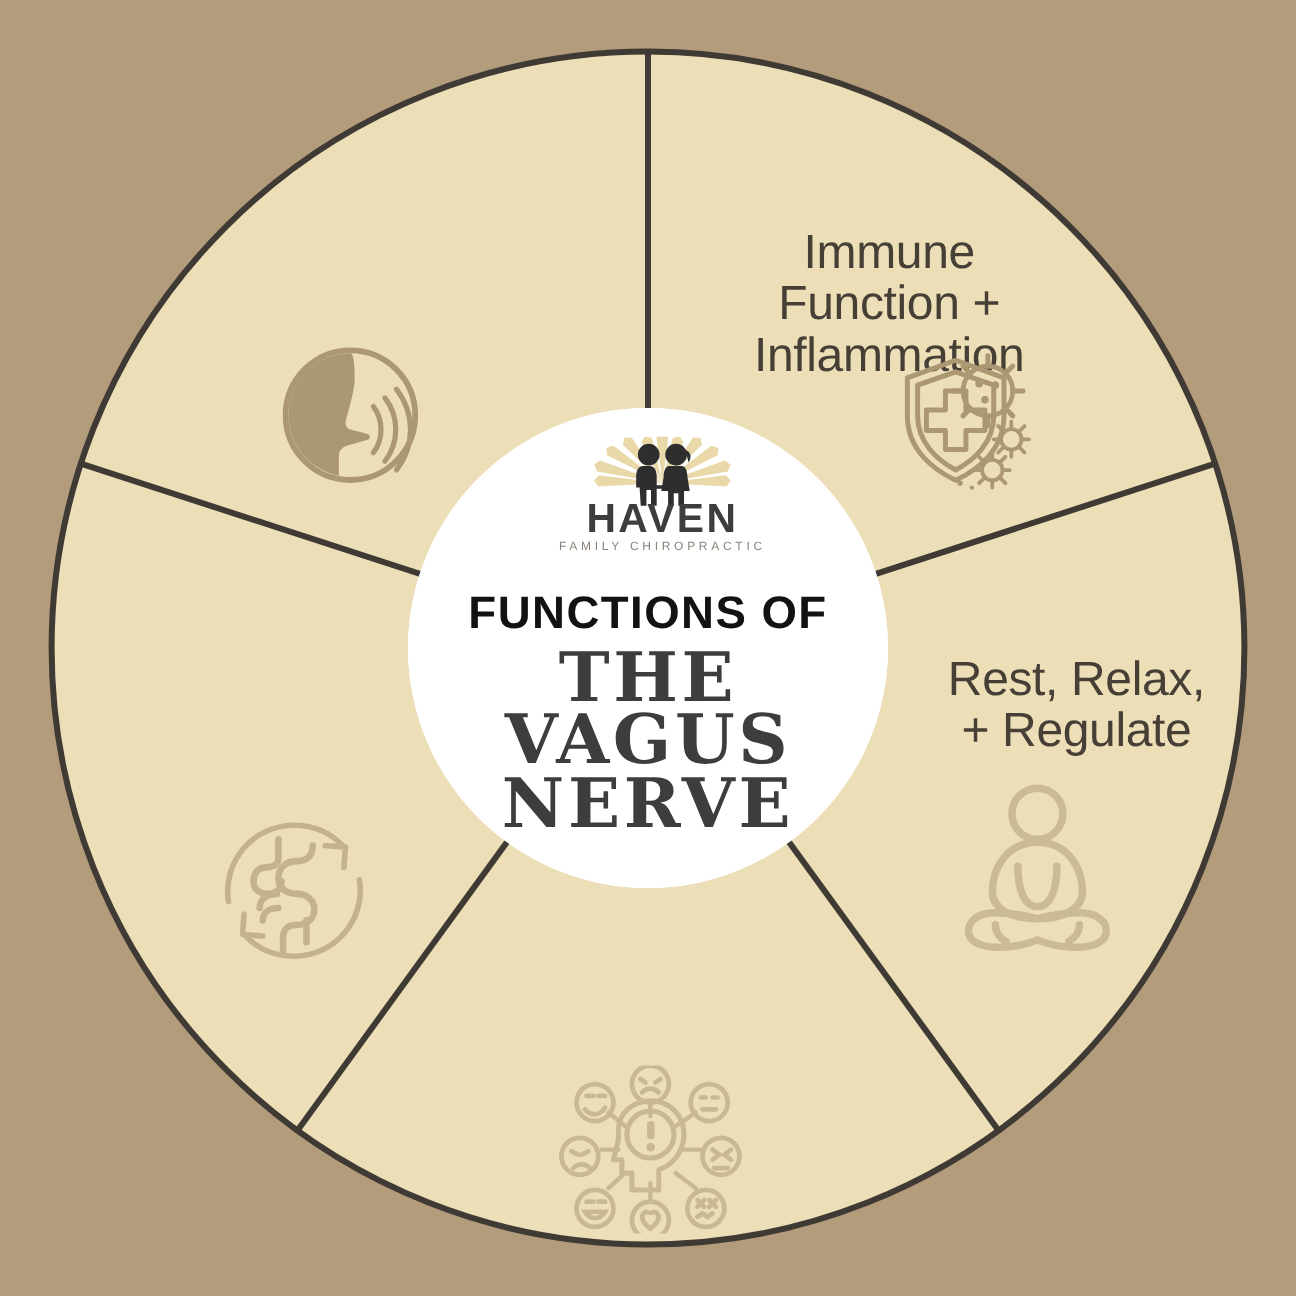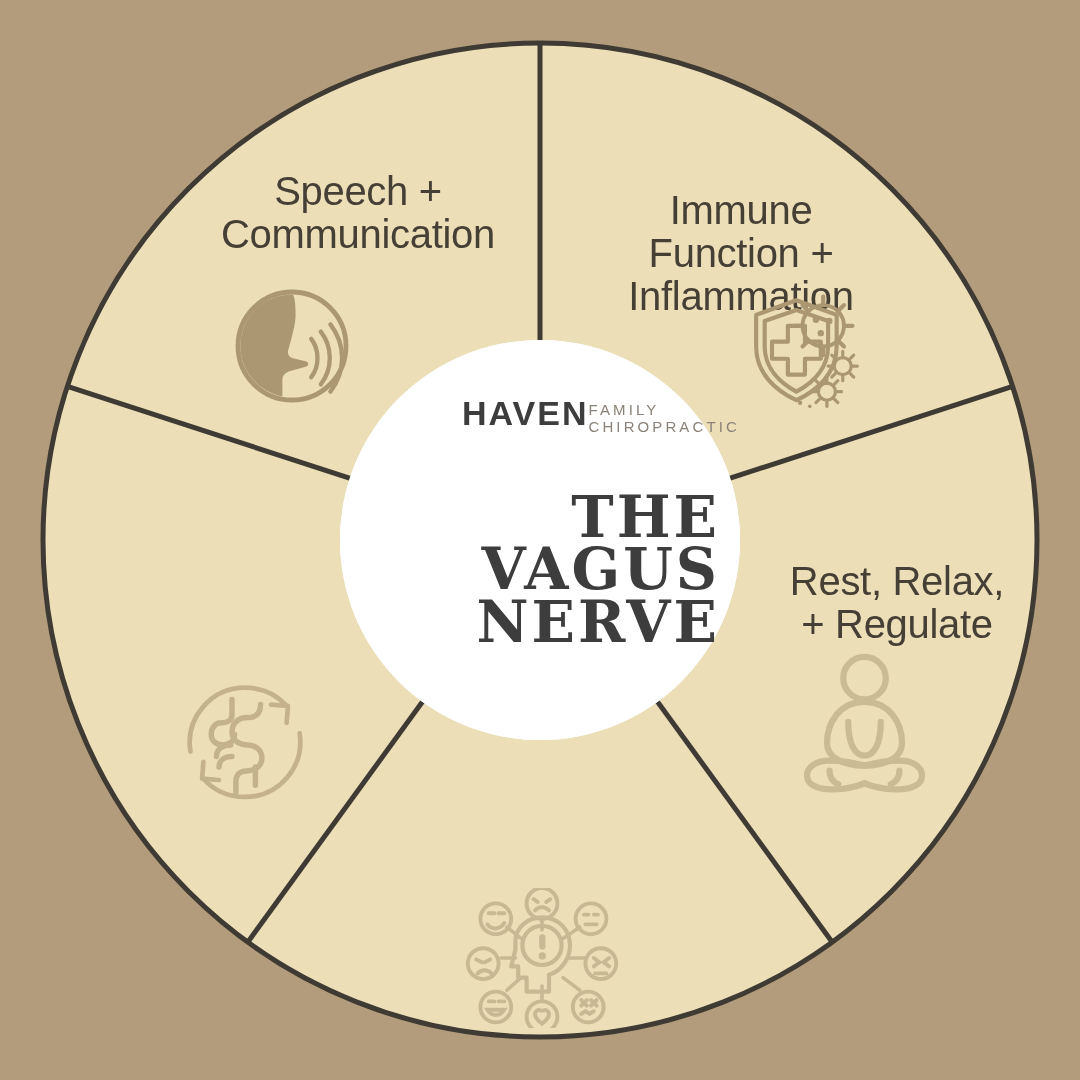--- a/index.html
+++ b/index.html
@@ -38,21 +38,21 @@
     color: #463f36;
     font-family: "Liberation Sans", sans-serif;
     font-weight: 400;
     font-size: 40px;
     line-height: 1.08;
     letter-spacing: -0.3px;
     white-space: pre-line;
   }
   #label-speech    { left: 168px; top: 170px;  width: 380px; }
   #label-immune    { left: 576px; top: 150px;  width: 330px; }
-  #label-rest      { left: 768px; top: 560px;  width: 258px; }
+  #label-rest      { left: 768px; top: 545px;  width: 258px; }
   #label-social    { left: 360px; top: 795px;  width: 365px; }
   #label-digestion { left: 54px;  top: 550px;  width: 268px; }
 
   
   .seg-icon {
     position: absolute;
   }
   #icon-speech    { left: 232px; top: 286px; width: 120px; height: 120px; }
   #icon-immune    { left: 740px; top: 288px; width: 125px; height: 122px; }
   #icon-rest      { left: 802px; top: 650px; width: 125px; height: 145px; }
@@ -74,64 +74,64 @@
     justify-content: flex-start;
     padding-top: 24px;
     box-sizing: border-box;
   }
 
   #brand-logo {
     width: 180px;
     height: 104px;
     position: relative;
     display: flex;
-    flex-direction: row;
+    flex-direction: column;
     align-items: center;
     margin-left: 24px;
   }
   #brand-mark {
     width: 152px;
     height: 60px;
     display: block;
   }
   #brand-name {
     font-family: "Liberation Sans", sans-serif;
     font-weight: 700;
     font-size: 34px;
     letter-spacing: 2px;
     color: #3d3d3d;
     line-height: 0.85;
     margin-top: -6px;
   }
   #brand-tagline {
     font-family: "Liberation Sans", sans-serif;
     font-weight: 400;
-    font-size: 15px;
+    font-size: 10px;
     letter-spacing: 3.1px;
     color: #8a8278;
     margin-top: 3px;
   }
 
   #title-line1 {
     font-family: "Liberation Sans", sans-serif;
     font-weight: 700;
     font-size: 38px;
     letter-spacing: 1.2px;
     color: #121212;
     margin-top: 22px;
   }
   #title-line2 {
     font-family: "DejaVu Serif", serif;
     font-weight: 700;
     font-size: 57px;
     letter-spacing: 3px;
     color: #3d3d3d;
     line-height: 0.92;
-    text-align: right;
-    margin-top: 23px;
+    text-align: center;
+    margin-top: 6px;
     width: 360px;
   }
 </style>
 </head>
 <body style="background: rgb(178, 156, 123);">
 
 <div id="infographic">
 
   <svg class="wheel-svg" viewBox="0 0 1080 1080">
 
@@ -146,22 +146,20 @@
       <line x1="540" y1="540" x2="832.1" y2="942.0"></line>
 
       <line x1="540" y1="540" x2="247.9" y2="942.0"></line>
 
       <line x1="540" y1="540" x2="67.4" y2="386.4"></line>
     </g>
 
     <circle cx="540" cy="540" r="200" fill="#ffffff"></circle>
   </svg>
 
-  <div class="seg-label" id="label-speech" style="color: rgb(70, 63, 54);">Speech +
-Communication</div>
 
   <div class="seg-label" id="label-immune" style="color: rgb(70, 63, 54); margin-top: 39px;">Immune
 Function +
 Inflammation</div>
 
   <div class="seg-label" id="label-rest" style="color: rgb(70, 63, 54);">Rest, Relax,
 + Regulate</div>
 
 
 
@@ -380,16 +378,17 @@
           <path d="M86 25 C83 25 81 29 81 35 L79 47 L85 47 L85 60 L90 60 L90 49
                    L94 49 L94 60 L99 60 L99 47 L104 47 L102 35 C102 29 100 25 97 25 Z"></path>
 
           <path d="M74 42 L86 42 L86 45 L74 45 Z"></path>
         </g>
       </svg>
       <div id="brand-name">HAVEN</div>
       <div id="brand-tagline">FAMILY CHIROPRACTIC</div>
     </div>
 
+    <div id="title-line1">FUNCTIONS OF</div>
     <div id="title-line2">THE VAGUS NERVE</div>
   </div>
 
 </div>
 
 </body></html>

